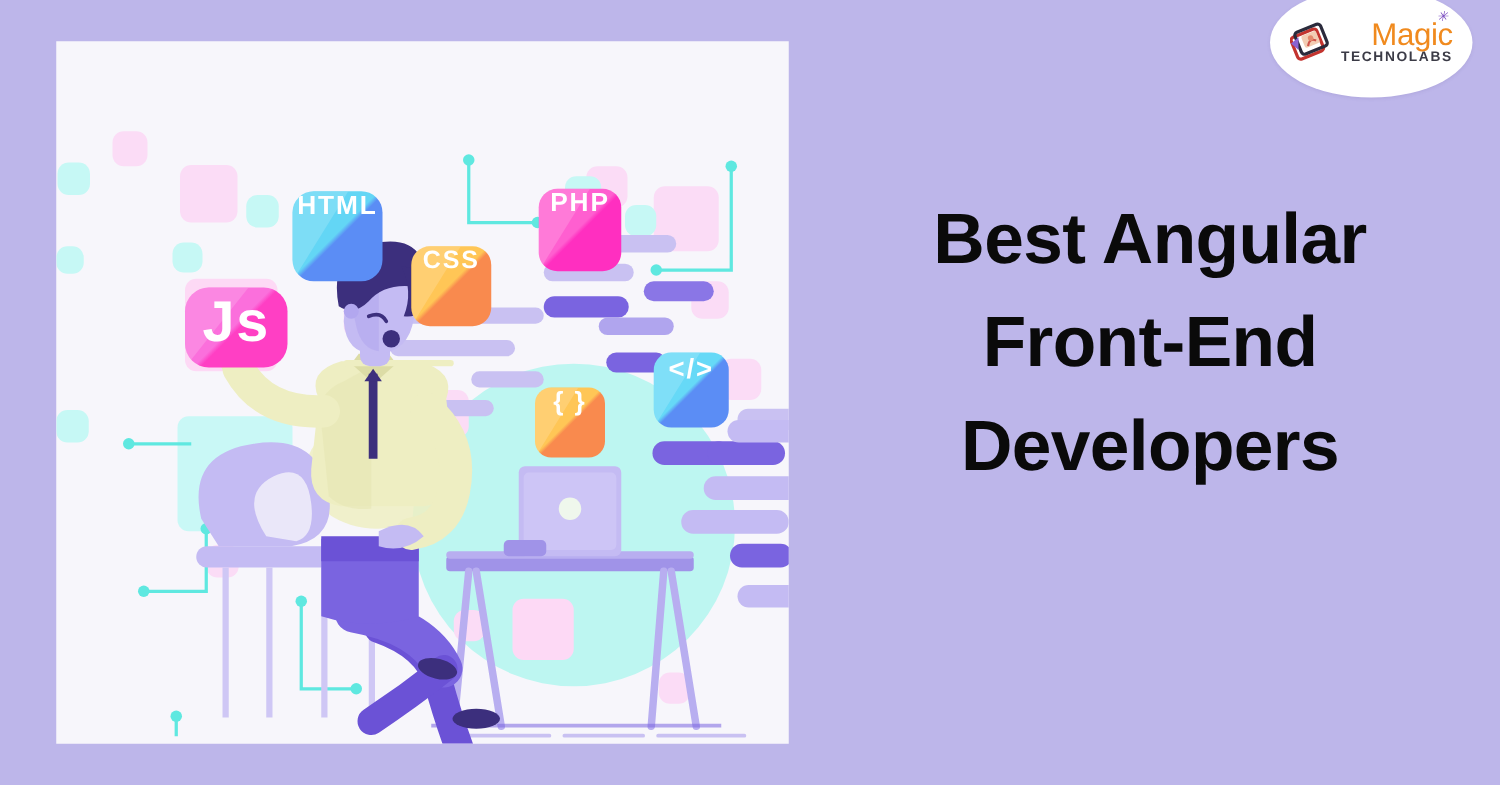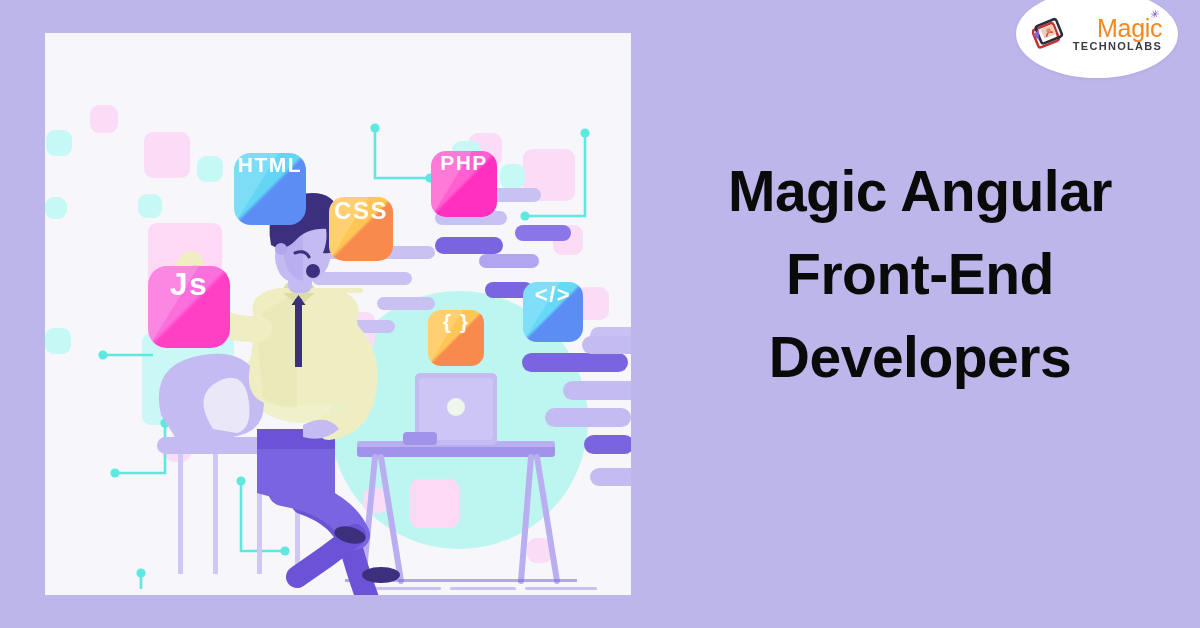--- a/index.html
+++ b/index.html
@@ -269,47 +269,47 @@
       <path d="M226 212 q-8 -42 26 -50 q36 -8 42 18 q4 16 -10 16 q-22 -2 -34 12 q-12 12 -24 4 z" fill="#3c2f7d"></path>
       <path d="M276 180 q22 2 20 24 q-2 18 -18 16 q8 -20 -2 -40 z" fill="#3c2f7d"></path>
 
       <circle cx="236" cy="216" r="6" fill="#b2a7ef"></circle>
 
       <circle cx="268" cy="238" r="7" fill="#3c2f7d"></circle>
       <path d="M250 220 q10 -4 14 4" stroke="#3c2f7d" stroke-width="3" fill="none" stroke-linecap="round"></path>
     </svg>
 
     <div id="badge-layer">
-        <div class="badge" style="left: 103px; top: 197px; width: 82px; height: 82px; font-size: 32px; background: linear-gradient(135deg, rgb(251, 111, 220) 0%, rgb(251, 111, 220) 48%, rgb(255, 63, 196) 52%, rgb(255, 63, 196) 100%); border-radius: 19px; margin-top: 36px;">
+        <div class="badge" style="left: 103px; top: 197px; width: 82px; height: 64px; font-size: 46px; background: linear-gradient(135deg, rgb(251, 111, 220) 0%, rgb(251, 111, 220) 48%, rgb(255, 63, 196) 52%, rgb(255, 63, 196) 100%); border-radius: 19px;">
           <div class="gl"></div>
           <span>Js</span>
         </div>
         <div class="badge" style="left: 189px; top: 120px; width: 72px; height: 72px; font-size: 21px; background: linear-gradient(135deg, rgb(99, 214, 245) 0%, rgb(99, 214, 245) 48%, rgb(91, 141, 245) 52%, rgb(91, 141, 245) 100%); border-radius: 17px;">
           <div class="gl"></div>
           <span>HTML</span>
         </div>
-        <div class="badge" style="left: 284px; top: 164px; width: 64px; height: 64px; font-size: 24px; background: linear-gradient(135deg, rgb(255, 198, 86) 0%, rgb(255, 198, 86) 48%, rgb(249, 138, 78) 52%, rgb(249, 138, 78) 100%); border-radius: 15px;">
+        <div class="badge" style="left: 284px; top: 164px; width: 64px; height: 64px; font-size: 20px; background: linear-gradient(135deg, rgb(255, 198, 86) 0%, rgb(255, 198, 86) 48%, rgb(249, 138, 78) 52%, rgb(249, 138, 78) 100%); border-radius: 15px;">
           <div class="gl"></div>
           <span>CSS</span>
         </div>
         <div class="badge" style="left: 386px; top: 118px; width: 66px; height: 66px; font-size: 21px; background: linear-gradient(135deg, rgb(255, 95, 208) 0%, rgb(255, 95, 208) 48%, rgb(255, 47, 192) 52%, rgb(255, 47, 192) 100%); border-radius: 15px;">
           <div class="gl"></div>
           <span>PHP</span>
         </div>
         <div class="badge" style="left: 383px; top: 277px; width: 56px; height: 56px; font-size: 21px; background: linear-gradient(135deg, rgb(255, 198, 86) 0%, rgb(255, 198, 86) 48%, rgb(249, 138, 78) 52%, rgb(249, 138, 78) 100%); border-radius: 13px;">
           <div class="gl"></div>
           <span>{ }</span>
         </div>
         <div class="badge" style="left: 478px; top: 249px; width: 60px; height: 60px; font-size: 22px; background: linear-gradient(135deg, rgb(102, 217, 247) 0%, rgb(102, 217, 247) 48%, rgb(91, 141, 245) 52%, rgb(91, 141, 245) 100%); border-radius: 14px;">
           <div class="gl"></div>
           <span>&lt;/&gt;</span>
         </div>
       </div>
 
   </div>
 
   <h1 id="headline">
-    <span class="ln">Magic Angular</span>
+    <span class="ln">Best Angular</span>
     <span class="ln">Front-End</span>
     <span class="ln">Developers</span>
   </h1>
 
 </div>
 
 </body></html>

